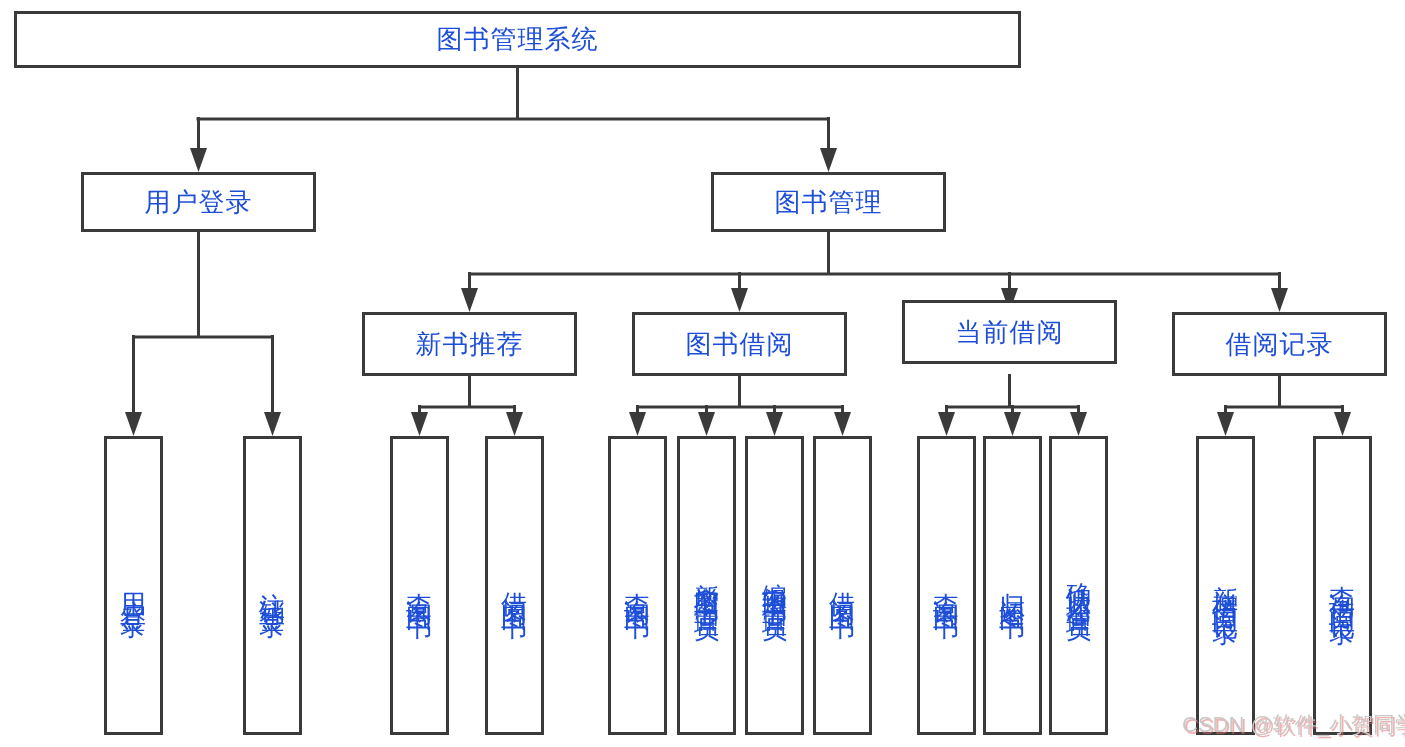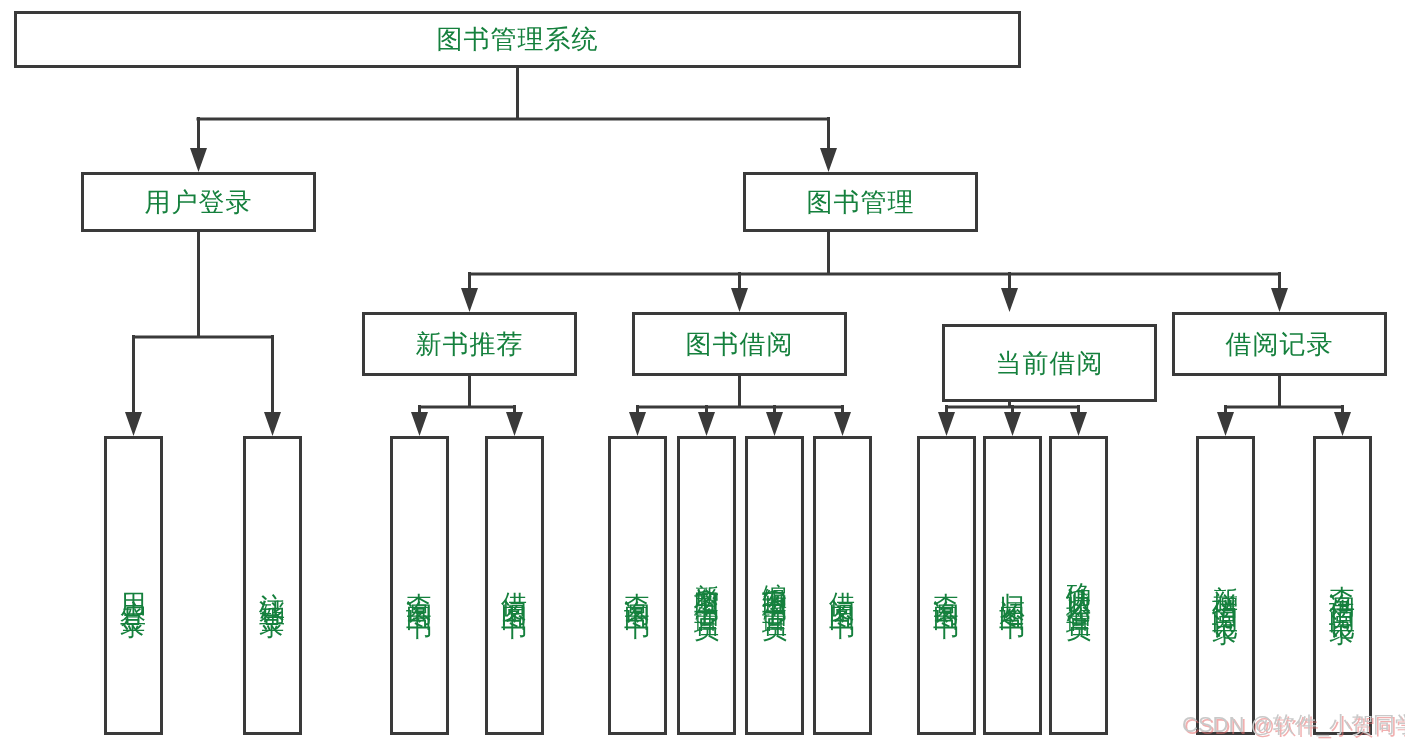--- a/index.html
+++ b/index.html
@@ -12,21 +12,21 @@
     font-family: "Liberation Sans", "DejaVu Sans", sans-serif;
   }
   .box {
     position: absolute;
     box-sizing: border-box;
     background: #ffffff;
     border: 3px solid #3a3a3a;
     display: flex;
     align-items: center;
     justify-content: center;
-    color: #15803d;
+    color: #1d4ed8;
     z-index: 2;
   }
   .h-label { font-size: 26px; letter-spacing: 1px; white-space: nowrap; }
   .leaf { width: 59px; top: 436px; height: 299px; }
   .leaf .v-label {
     writing-mode: vertical-rl;
     text-orientation: mixed;
     font-size: 26px;
     letter-spacing: 7px;
     line-height: 1;
@@ -76,31 +76,31 @@
     </g>
   </svg>
 
   <div class="box" style="left:14px; top:11px; width:1007px; height:57px;">
     <span class="h-label">图书管理系统</span>
   </div>
 
   <div class="box" style="left:81px; top:172px; width:235px; height:60px;">
     <span class="h-label">用户登录</span>
   </div>
-  <div class="box" style="left:711px; top:172px; width:235px; height:60px;margin-left:32px;">
+  <div class="box" style="left:711px; top:172px; width:235px; height:60px;">
     <span class="h-label">图书管理</span>
   </div>
 
   <div class="box" style="left:632px; top:312px; width:215px; height:64px;">
     <span class="h-label">图书借阅</span>
   </div>
   <div class="box" style="left:362px; top:312px; width:215px; height:64px;">
     <span class="h-label">新书推荐</span>
   </div>
-  <div class="box" style="left:902px; top:324px; width:215px; height:78px;margin-left:40px;">
+  <div class="box" style="left:902px; top:300px; width:215px; height:64px;">
     <span class="h-label">当前借阅</span>
   </div>
   <div class="box" style="left:1172px; top:312px; width:215px; height:64px;">
     <span class="h-label">借阅记录</span>
   </div>
 
   <div class="box leaf" style="left:104px;">
     <span class="v-label">用户登录</span>
   </div>
   <div class="box leaf" style="left:243px;">

